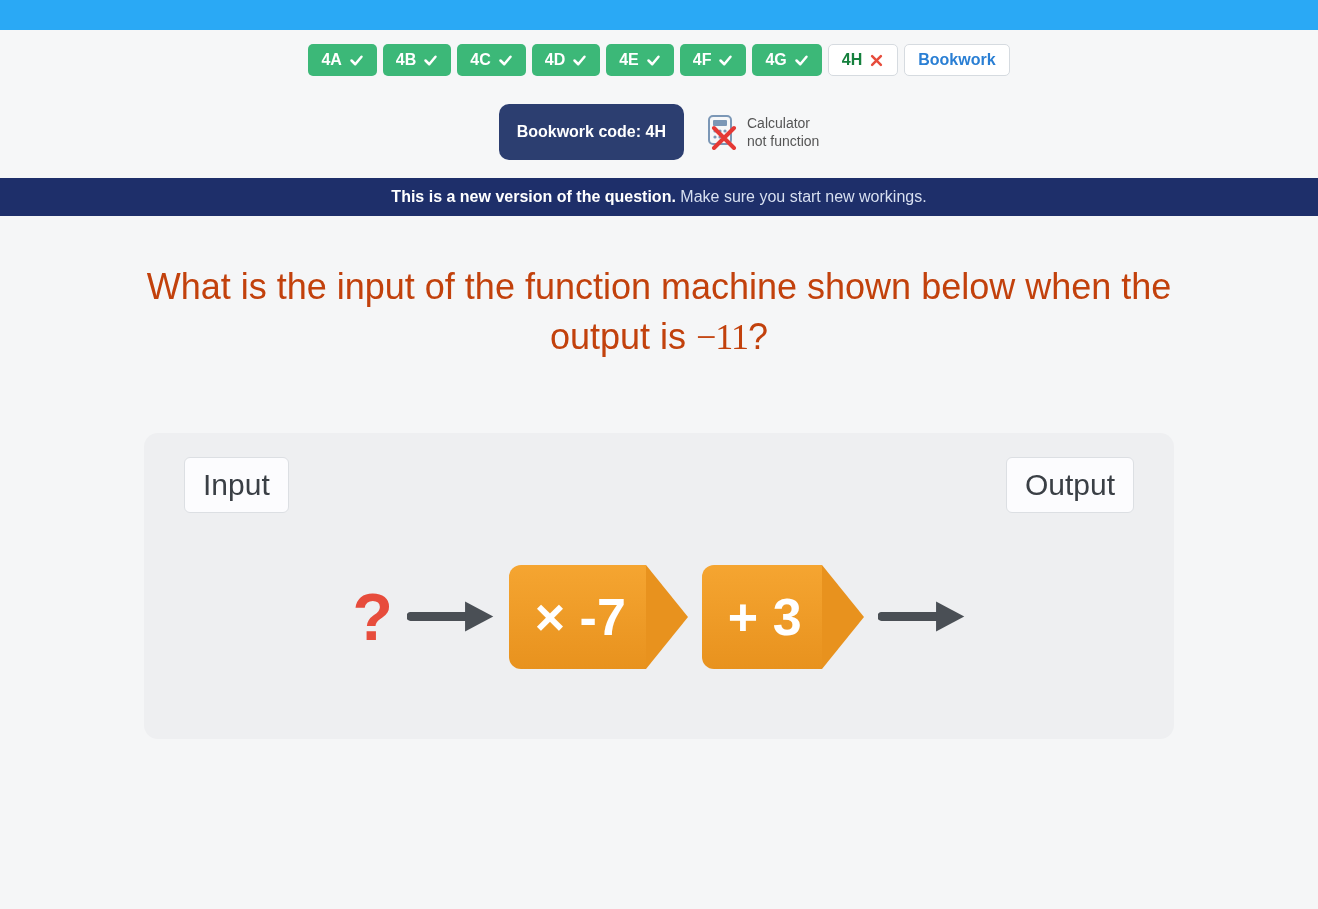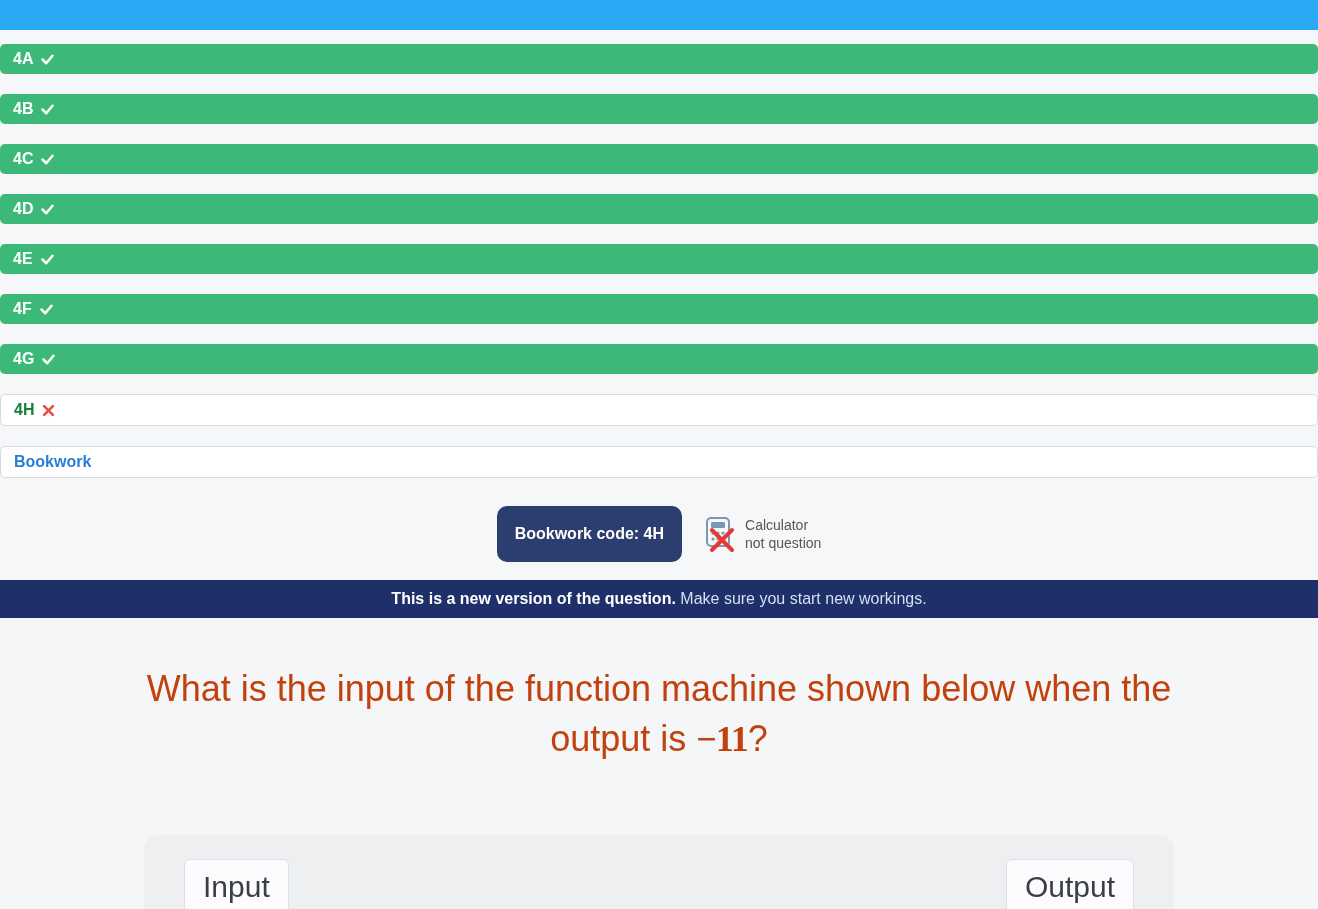--- a/index.html
+++ b/index.html
@@ -10,24 +10,23 @@
       min-height: 909px;
       overflow: hidden;
     }
     .titlebar {
       height: 30px;
       background: #2aa9f5;
     }
     .tabs-row {
       display: flex;
       justify-content: center;
-      gap: 20px;
+      gap: 6px;
       padding: 14px 0 10px 0;
       background: #f6f7f8;
-      flex-direction: column;
     }
     .tab {
       display: flex;
       align-items: center;
       gap: 7px;
       padding: 6px 13px;
       border-radius: 5px;
       font-weight: 700;
       font-size: 16px;
       color: #fff;
@@ -100,21 +99,20 @@
       text-align: center;
     }
     .question-text {
       font-size: 36px;
       color: #c2410c;
       font-weight: 400;
       line-height: 1.4;
     }
     .question-text .mathnum {
       font-family: Georgia, 'Times New Roman', serif;
-      font-weight: bold;
     }
     .question-text .minus {
       font-family: Georgia, 'Times New Roman', serif;
       letter-spacing: -1px;
     }
 
     .machine-panel {
       margin: 70px auto 0 auto;
       width: 1030px;
       background: #eeeff1;
@@ -270,21 +268,21 @@
         <circle cx="14" cy="17" r="1.6" fill="#7b97b6"></circle>
         <circle cx="19" cy="17" r="1.6" fill="#7b97b6"></circle>
         <circle cx="9" cy="23" r="1.6" fill="#7b97b6"></circle>
         <circle cx="14" cy="23" r="1.6" fill="#7b97b6"></circle>
         <circle cx="19" cy="23" r="1.6" fill="#7b97b6"></circle>
         <path d="M8 34 L28 14 M28 34 L8 14" stroke="#e53935" stroke-width="4" stroke-linecap="round"></path>
       </svg>
     </span>
     <span class="calc-text">
       <span>Calculator</span>
-      <span>not question</span>
+      <span>not function</span>
     </span>
   </div>
 </div>
 
 <div class="notice-bar">
   <b>This is a new version of the question.</b><span> Make sure you start new workings.</span>
 </div>
 
 <div class="question-area">
   <div class="question-text">

